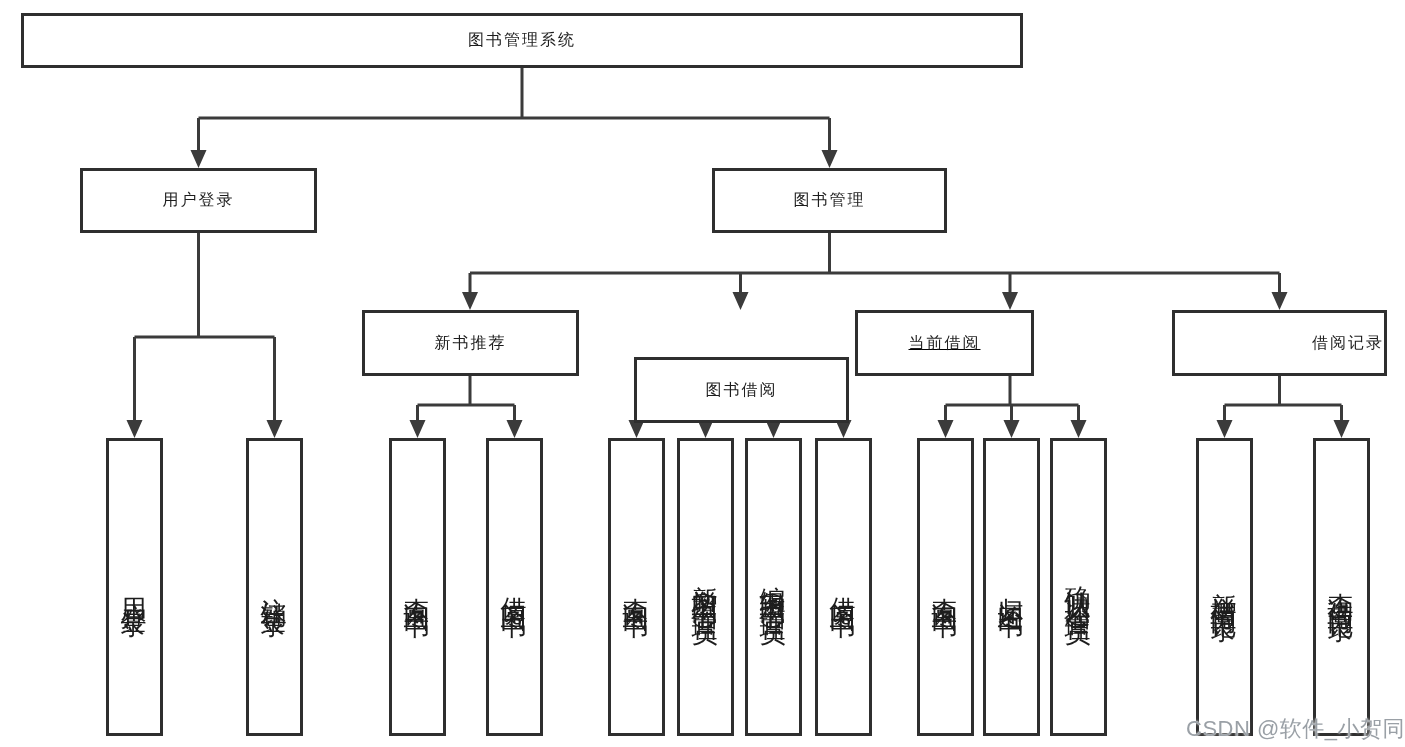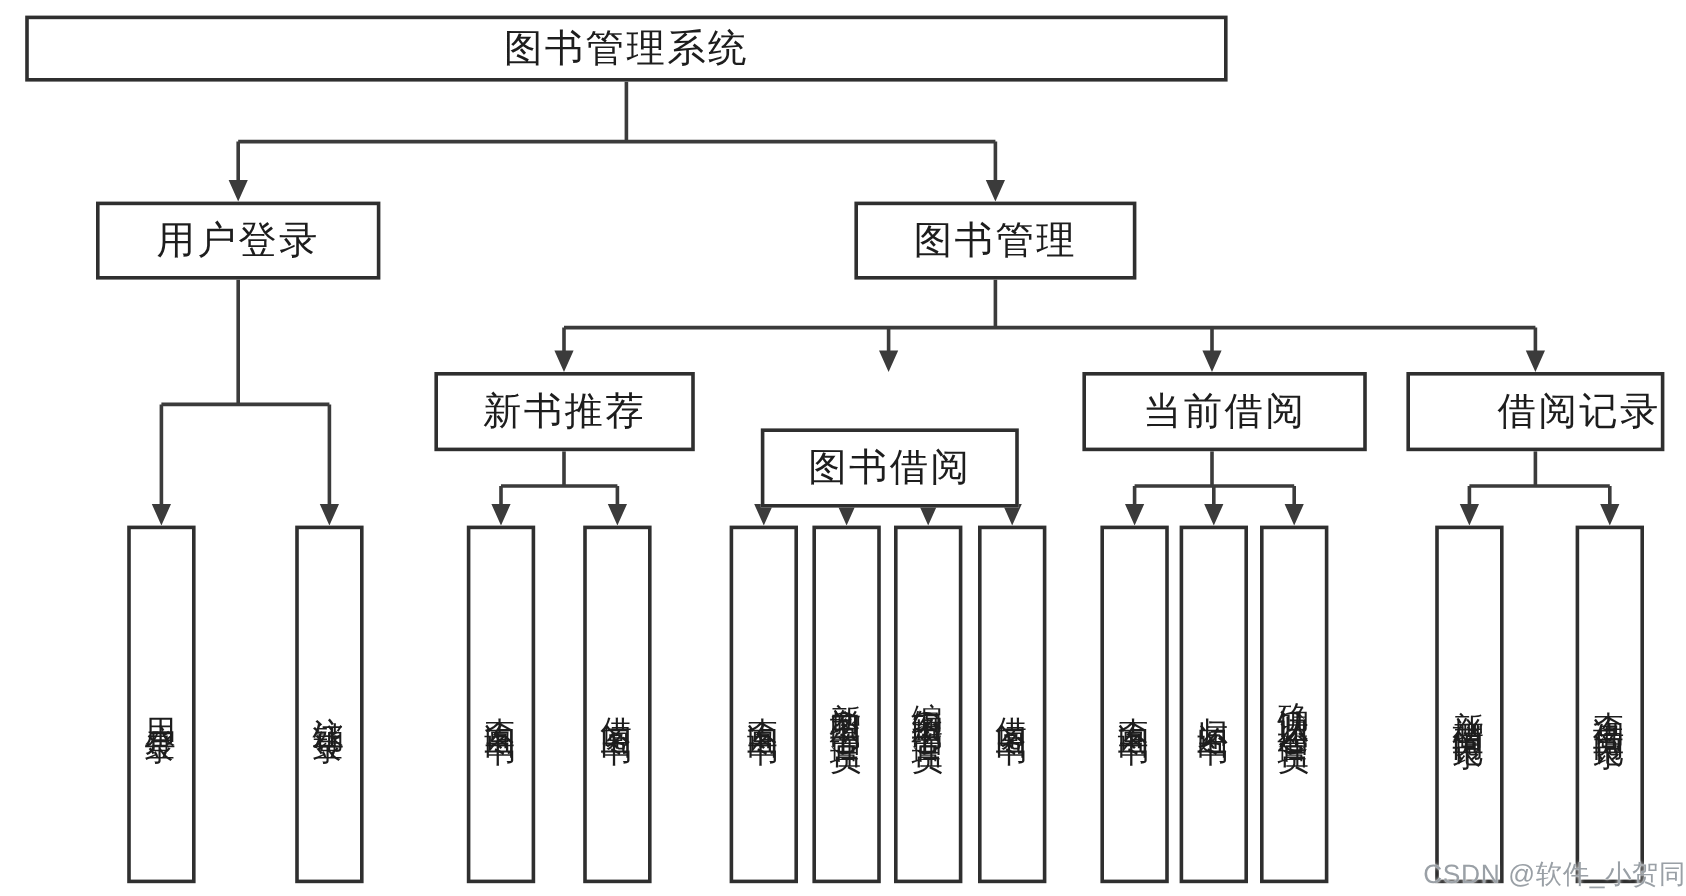--- a/index.html
+++ b/index.html
@@ -25,21 +25,21 @@
     display: flex;
     align-items: center;
     justify-content: center;
     z-index: 2;
   }
   .node .lbl {
     color: #1d1d1d;
     white-space: nowrap;
   }
   .hnode .lbl {
-    font-size: 32px;
+    font-size: 16px;
     letter-spacing: 2px;
   }
   .vnode {
     width: 57px;
     height: 298px;
     top: 438px;
   }
   .vnode .lbl {
     writing-mode: vertical-rl;
     text-orientation: mixed;
@@ -100,21 +100,21 @@
   <div class="node hnode" style="left:362px; top:310px; width:217px; height:66px;">
     <span class="lbl">新书推荐</span>
   </div>
 
   <div class="node hnode" style="left:712px; top:168px; width:235px; height:65px;">
     <span class="lbl">图书管理</span>
   </div>
   <div class="node hnode" style="left:634px; top:310px; width:215px; height:66px;margin-top:47px;">
     <span class="lbl">图书借阅</span>
   </div>
-  <div class="node hnode" style="left:902px; top:310px; width:237px; height:66px;">
+  <div class="node hnode" style="left:855px; top:310px; width:179px; height:66px;text-decoration:underline;">
     <span class="lbl">当前借阅</span>
   </div>
   <div class="node hnode" style="left:1172px; top:310px; width:215px; height:66px;justify-content:flex-end;">
     <span class="lbl">借阅记录</span>
   </div>
 
   <div class="node vnode" style="left:106px;">
     <span class="lbl">用户登录</span>
   </div>
   <div class="node vnode" style="left:246px;">

